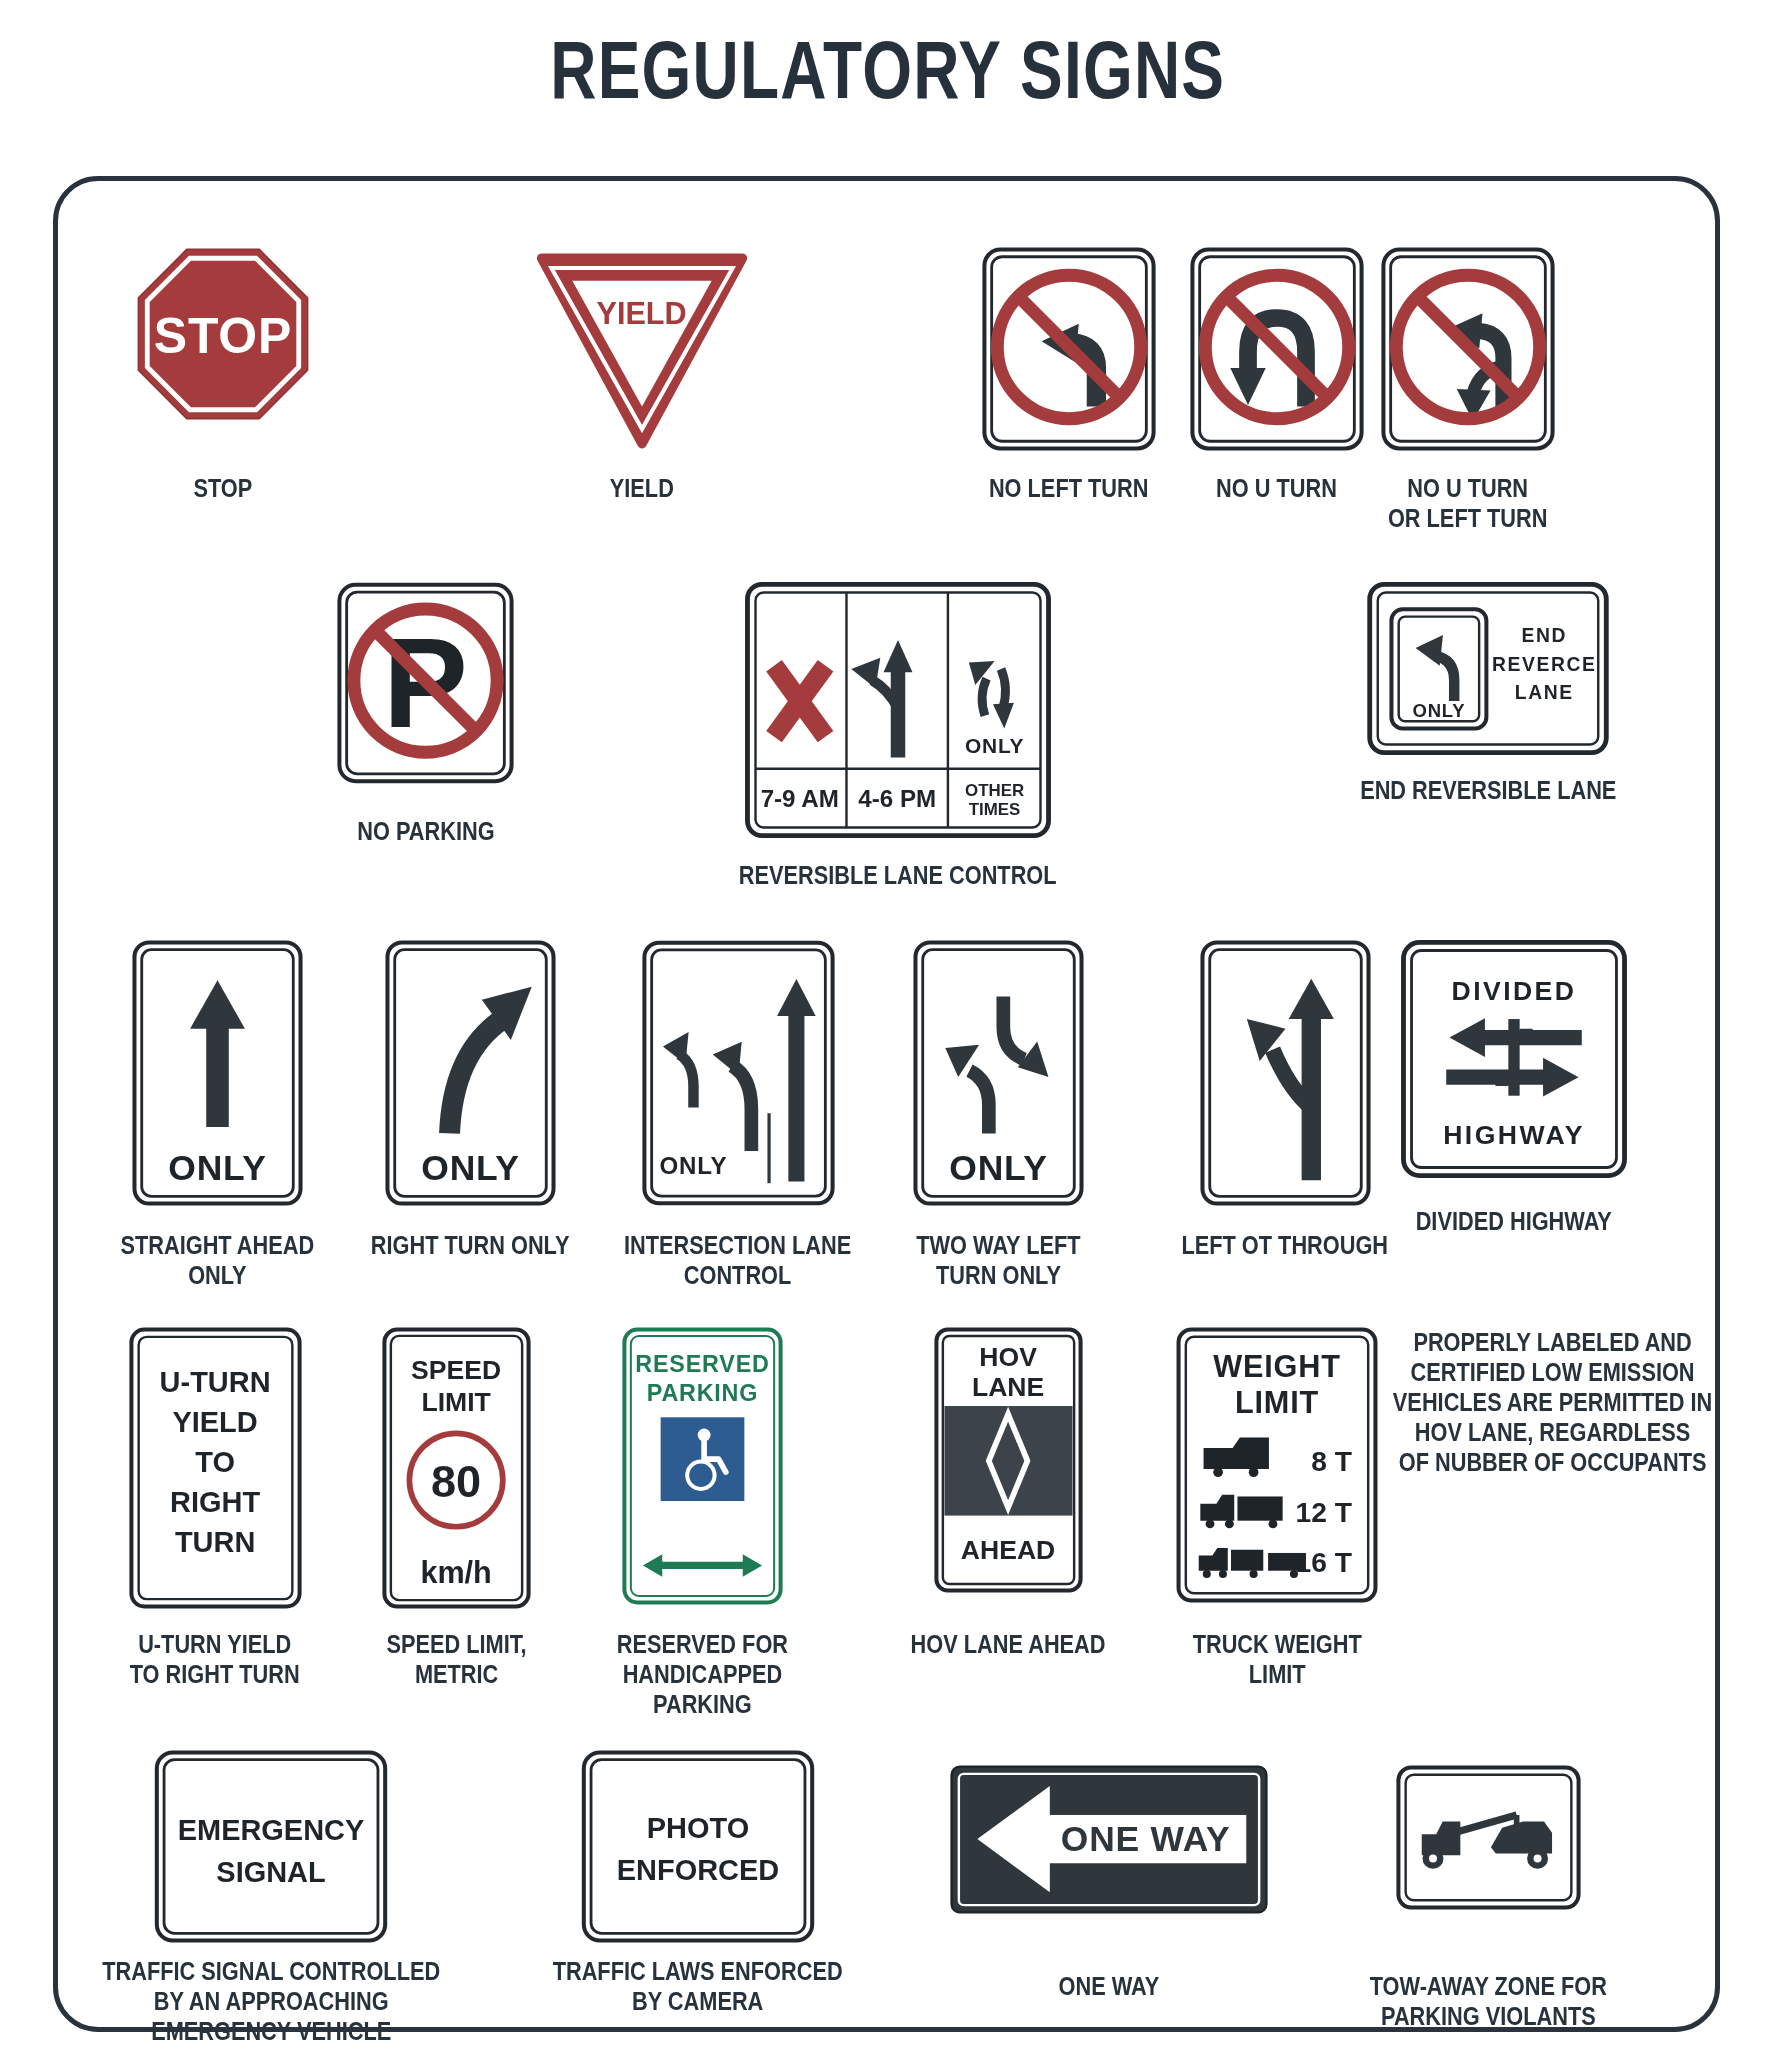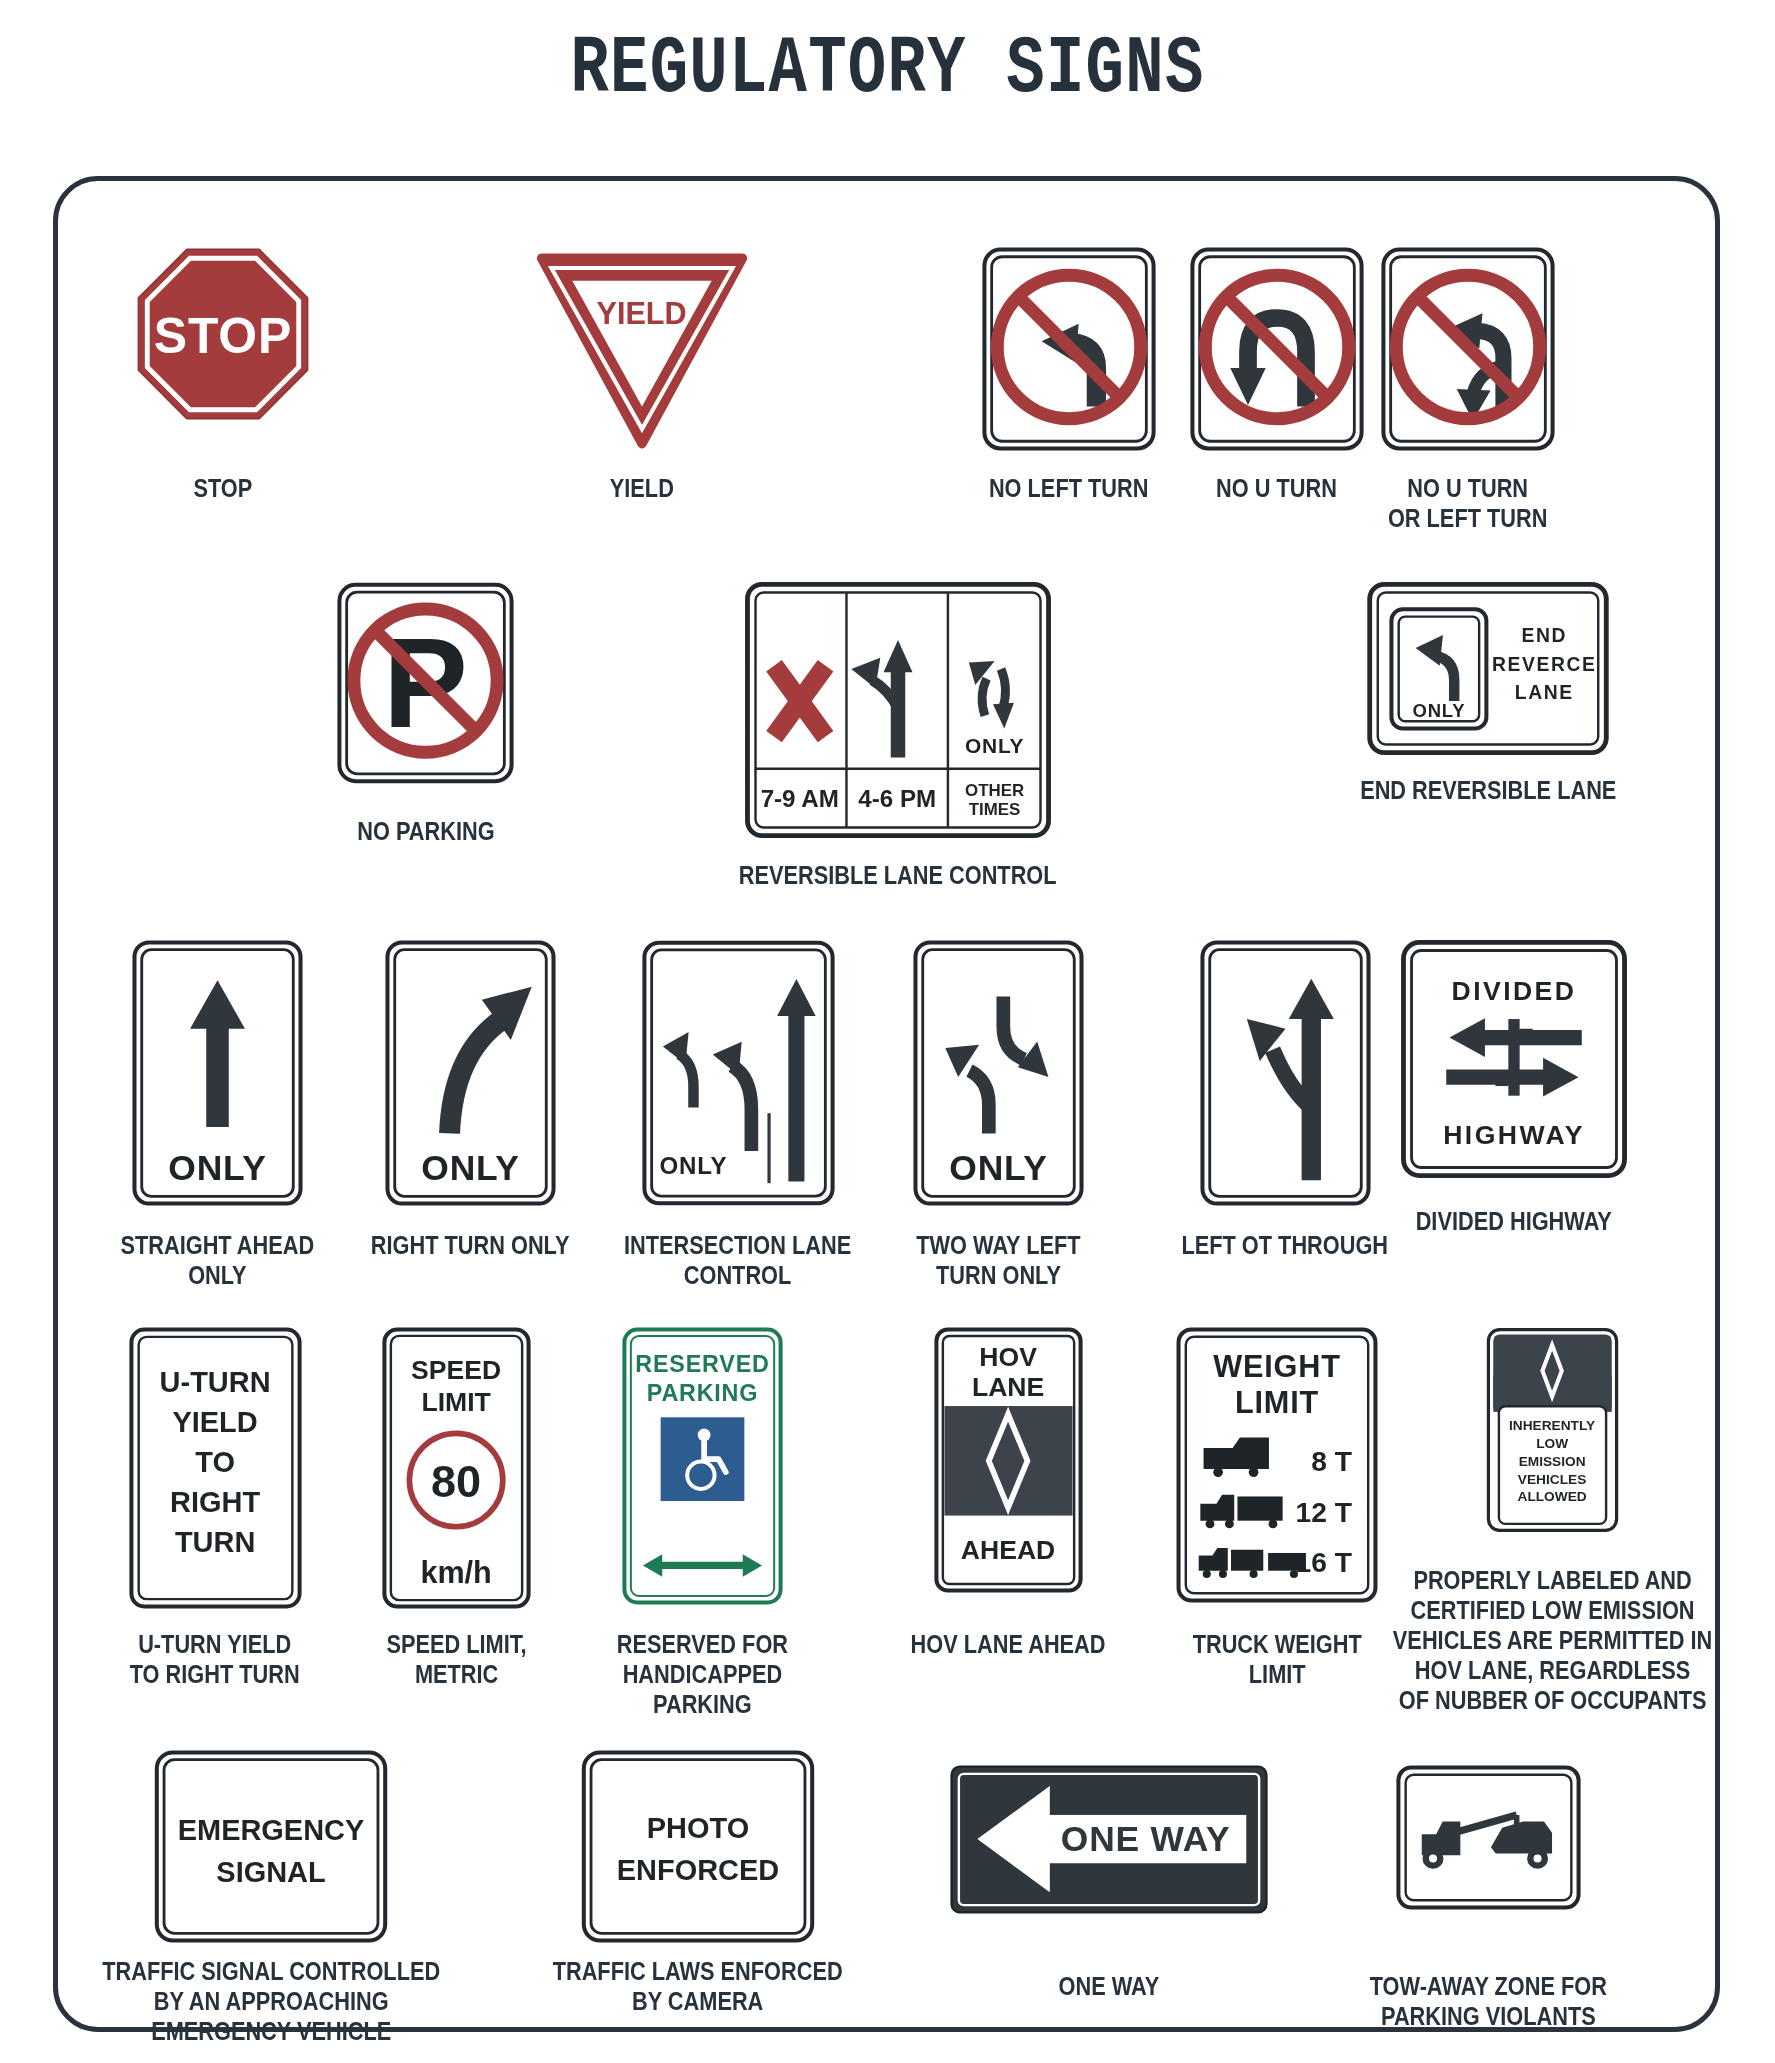--- a/index.html
+++ b/index.html
@@ -1,17 +1,17 @@
 <!DOCTYPE html>
 <html style="font-size:13px"><head>
 <meta charset="utf-8">
 <style>
   html,body{margin:0;padding:0;background:#ffffff;width:1775px;height:2064px;overflow:hidden;
     font-family:"Liberation Sans",sans-serif;}
-  .title{position:absolute;top:22.6px;left:0;right:0;text-align:center;font-family:Liberation Mono, monospace;}
+  .title{position:absolute;top:22.6px;left:0;right:0;text-align:center;}
   .title span{display:inline-block;font-size:82px;font-weight:800;letter-spacing:1.6px;
     color:#27313C;transform:scaleX(.78);transform-origin:50% 50%;white-space:nowrap;}
   .frame{position:absolute;left:53px;top:176px;width:1657px;height:1846px;
     border:5.6px solid #2A333D;border-radius:45px;}
   .cell{position:absolute;display:flex;flex-direction:column;align-items:center;}
   .signbox{display:flex;justify-content:center;align-items:flex-start;}
   .cap{text-align:center;}
   .capline{white-space:nowrap;font-size:25px;font-weight:800;line-height:30px;color:#28323C;
     transform:scaleX(.87);transform-origin:50% 50%;}
   svg text{font-family:"Liberation Sans",sans-serif;font-weight:700;}
@@ -437,34 +437,20 @@
         <text x="218" y="304" font-size="35" fill="#1F2428" text-anchor="end">16 T</text>
       </svg>
     </div>
     <div class="cap">
       <div class="capline">TRUCK WEIGHT</div>
       <div class="capline">LIMIT</div>
     </div>
   </div>
 
   <div class="cell" style="left:1317px;top:1146px;width:355px">
-    <div class="signbox" style="height:238px">
-      <svg width="133" height="206" viewBox="0 0 165 255">
-        <rect x="3" y="3" width="159" height="249" rx="14" fill="#fff" stroke="#22282D" stroke-width="4"></rect>
-        <rect x="9" y="9" width="147" height="96" rx="8" fill="#3C434A"></rect>
-        <rect x="9" y="60" width="147" height="45" fill="#3C434A"></rect>
-        <polygon points="82,22 94,54 82,86 70,54" fill="none" stroke="#fff" stroke-width="5"></polygon>
-        <rect x="16" y="98" width="133" height="146" rx="8" fill="#fff" stroke="#22282D" stroke-width="3"></rect>
-        <text x="82" y="128" font-size="17" fill="#1F2428" text-anchor="middle">INHERENTLY</text>
-        <text x="82" y="150" font-size="17" fill="#1F2428" text-anchor="middle">LOW</text>
-        <text x="82" y="172" font-size="17" fill="#1F2428" text-anchor="middle">EMISSION</text>
-        <text x="82" y="194" font-size="17" fill="#1F2428" text-anchor="middle">VEHICLES</text>
-        <text x="82" y="216" font-size="17" fill="#1F2428" text-anchor="middle">ALLOWED</text>
-      </svg>
-    </div>
     <div class="cap">
       <div class="capline">PROPERLY LABELED AND</div>
       <div class="capline">CERTIFIED LOW EMISSION</div>
       <div class="capline">VEHICLES ARE PERMITTED IN</div>
       <div class="capline">HOV  LANE, REGARDLESS</div>
       <div class="capline">OF NUBBER OF OCCUPANTS</div>
     </div>
   </div>
 
   <div class="cell" style="left:52px;top:1569px;width:322px">

